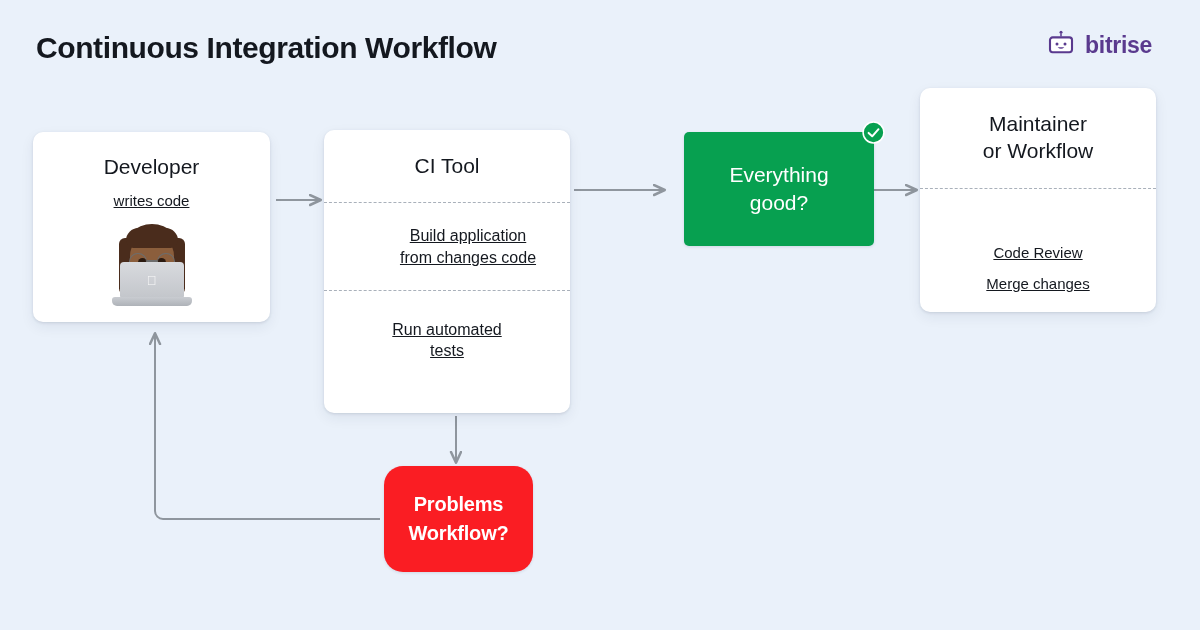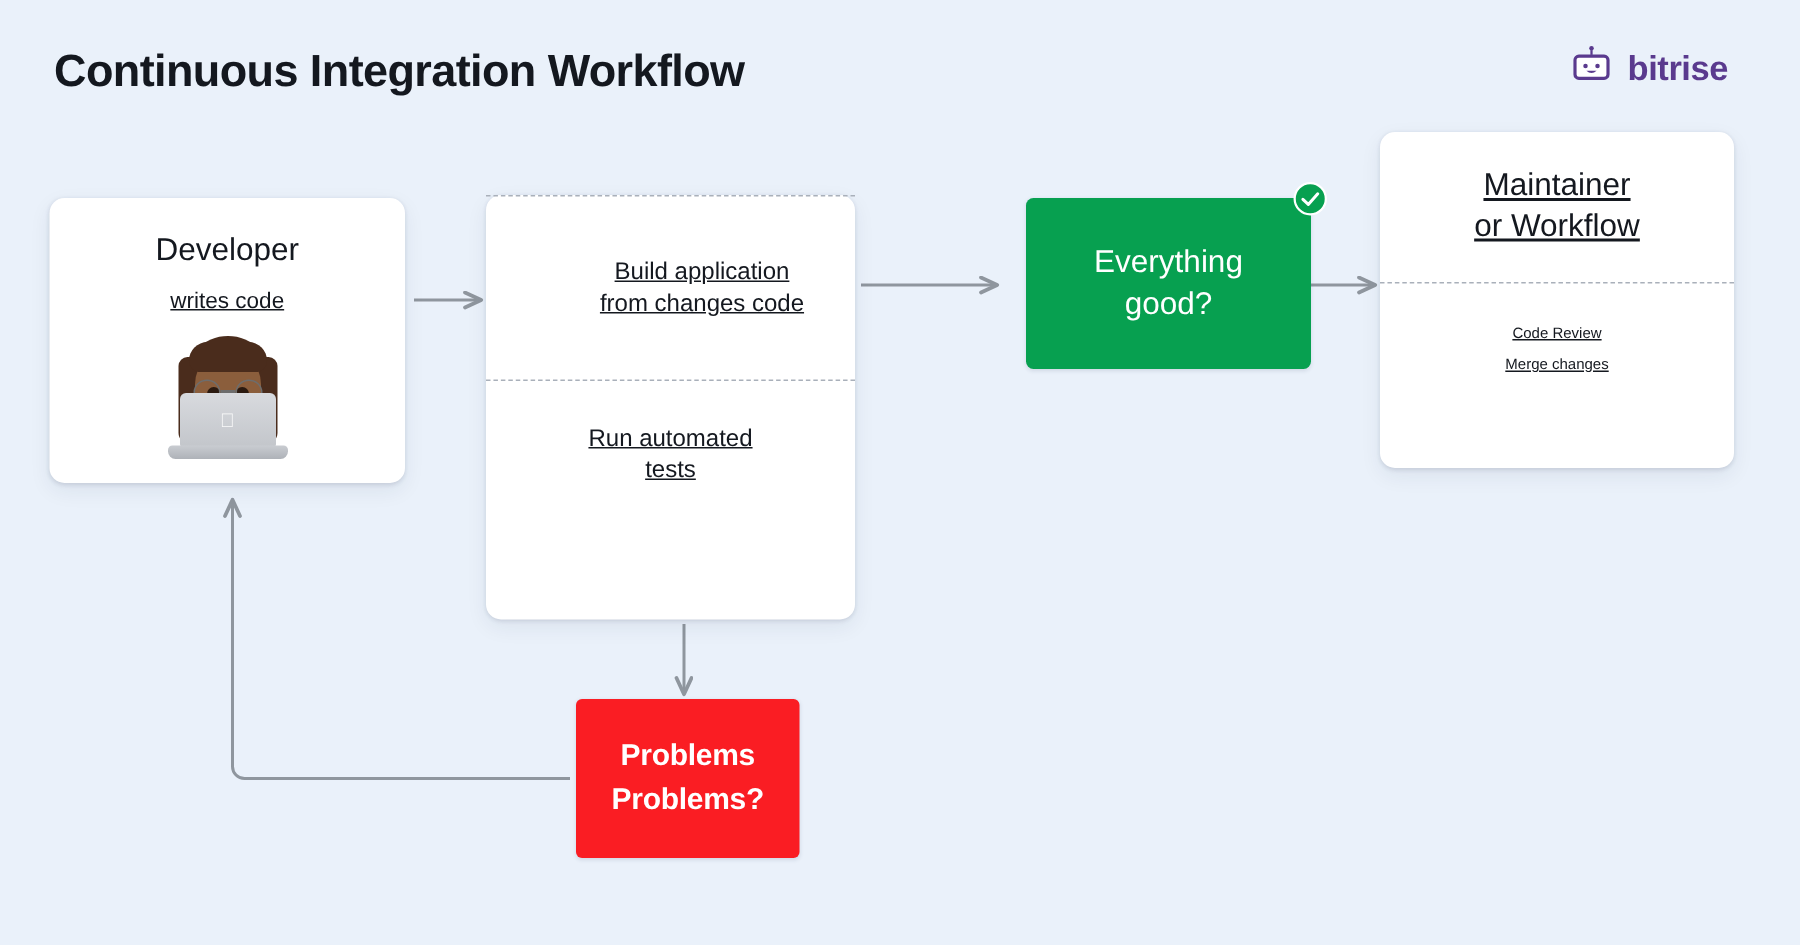--- a/index.html
+++ b/index.html
@@ -245,21 +245,21 @@
     right: -11px; top: -11px;
     width: 23px; height: 23px;
   }
 
   
   #box-problems {
     position: absolute;
     left: 384px; top: 466px;
     width: 149px; height: 106px;
     background: #fa1d23;
-    border-radius: 4px;
+    border-radius: 19px;
     display: flex;
     align-items: center;
     justify-content: center;
     box-shadow: 0 1px 3px rgba(22,40,70,.12);
   }
   #box-problems .box-label {
     color: #ffffff;
     font-size: 20px;
     font-weight: 700;
     line-height: 1.45;
@@ -273,28 +273,27 @@
     width: 236px; height: 224px;
     display: flex;
     flex-direction: column;
   }
   #mt-head {
     height: 100px;
     display: flex;
     align-items: center;
     justify-content: center;
     padding: 0 14px;
-    text-decoration: underline;
   }
   #mt-head .card-title { font-size: 21px; }
   #mt-body {
     flex: 1;
     padding: 24px 14px 0;
   }
-  #mt-body .card-sub { font-size: 10px; line-height: 2.08; }
+  #mt-body .card-sub { font-size: 15px; line-height: 2.08; margin-top: 24px; }
 </style>
 </head>
 <body>
 
 <div id="canvas">
 
   <div id="page-title">Continuous Integration Workflow</div>
 
   <div id="brand-logo">
     <span>
@@ -346,20 +345,23 @@
         <div class="av-bridge"></div>
       </div>
       <div class="av-laptop-screen">
         <div class="av-apple"></div>
       </div>
       <div class="av-laptop-base"></div>
     </div>
   </div>
 
   <div class="card" id="card-ci">
+    <div id="ci-head">
+      <div class="card-title">CI Tool</div>
+    </div>
     <hr class="divider">
     <div id="ci-row-build">
       <div class="card-sub">
         <span>Build application</span><br>
         <span>from changes code</span>
       </div>
     </div>
     <hr class="divider">
     <div id="ci-row-tests">
       <div class="card-sub">
@@ -378,21 +380,21 @@
       <svg width="23" height="23" viewBox="0 0 23 23">
         <circle cx="11.5" cy="11.5" r="10.4" fill="#07a050" stroke="#ffffff" stroke-width="1.5"></circle>
         <path d="M6.6 11.9 L10.2 15.3 L16.5 8.2" fill="none" stroke="#ffffff" stroke-width="2" stroke-linecap="round" stroke-linejoin="round"></path>
       </svg>
     </span>
   </div>
 
   <div id="box-problems">
     <div class="box-label">
       <span>Problems</span><br>
-      <span>Problems?</span>
+      <span>Workflow?</span>
     </div>
   </div>
 
   <div class="card" id="card-maintainer">
     <div id="mt-head">
       <div class="card-title">
         <span>Maintainer</span><br>
         <span>or Workflow</span>
       </div>
     </div>

